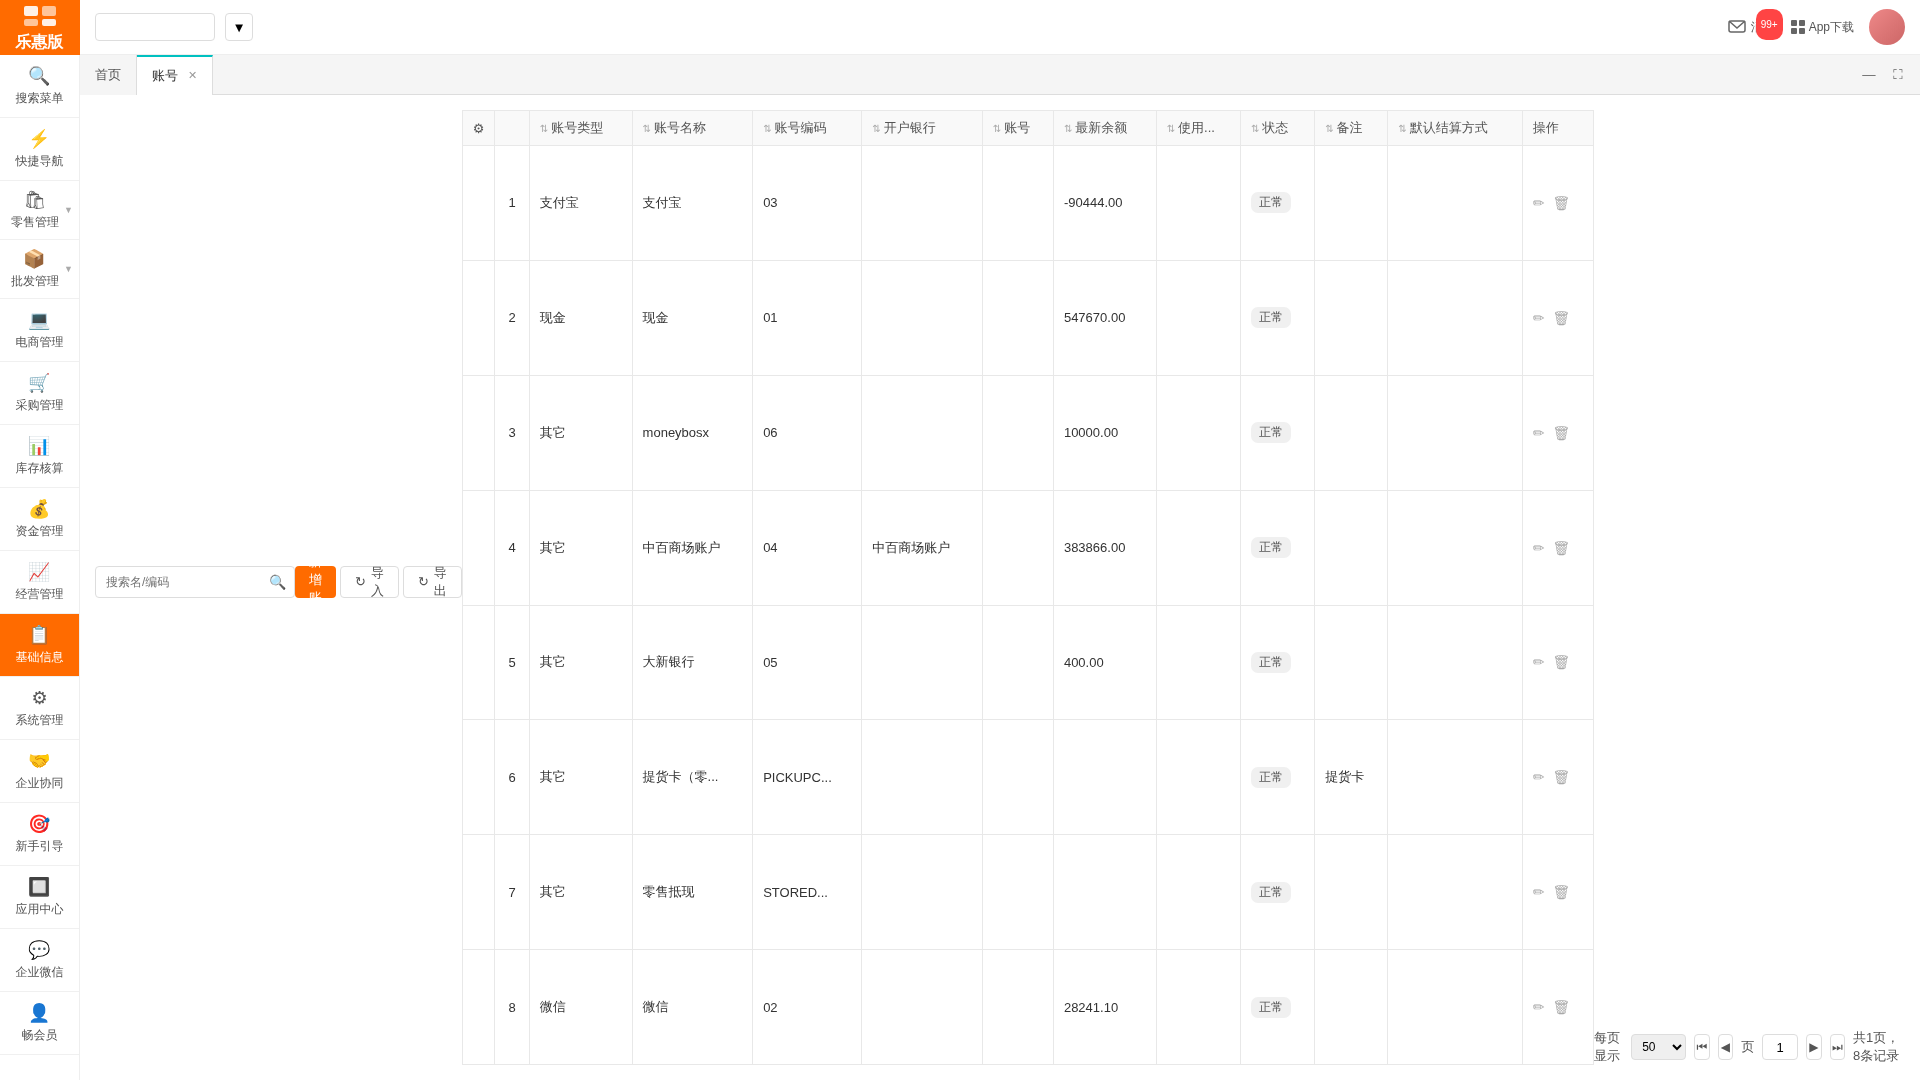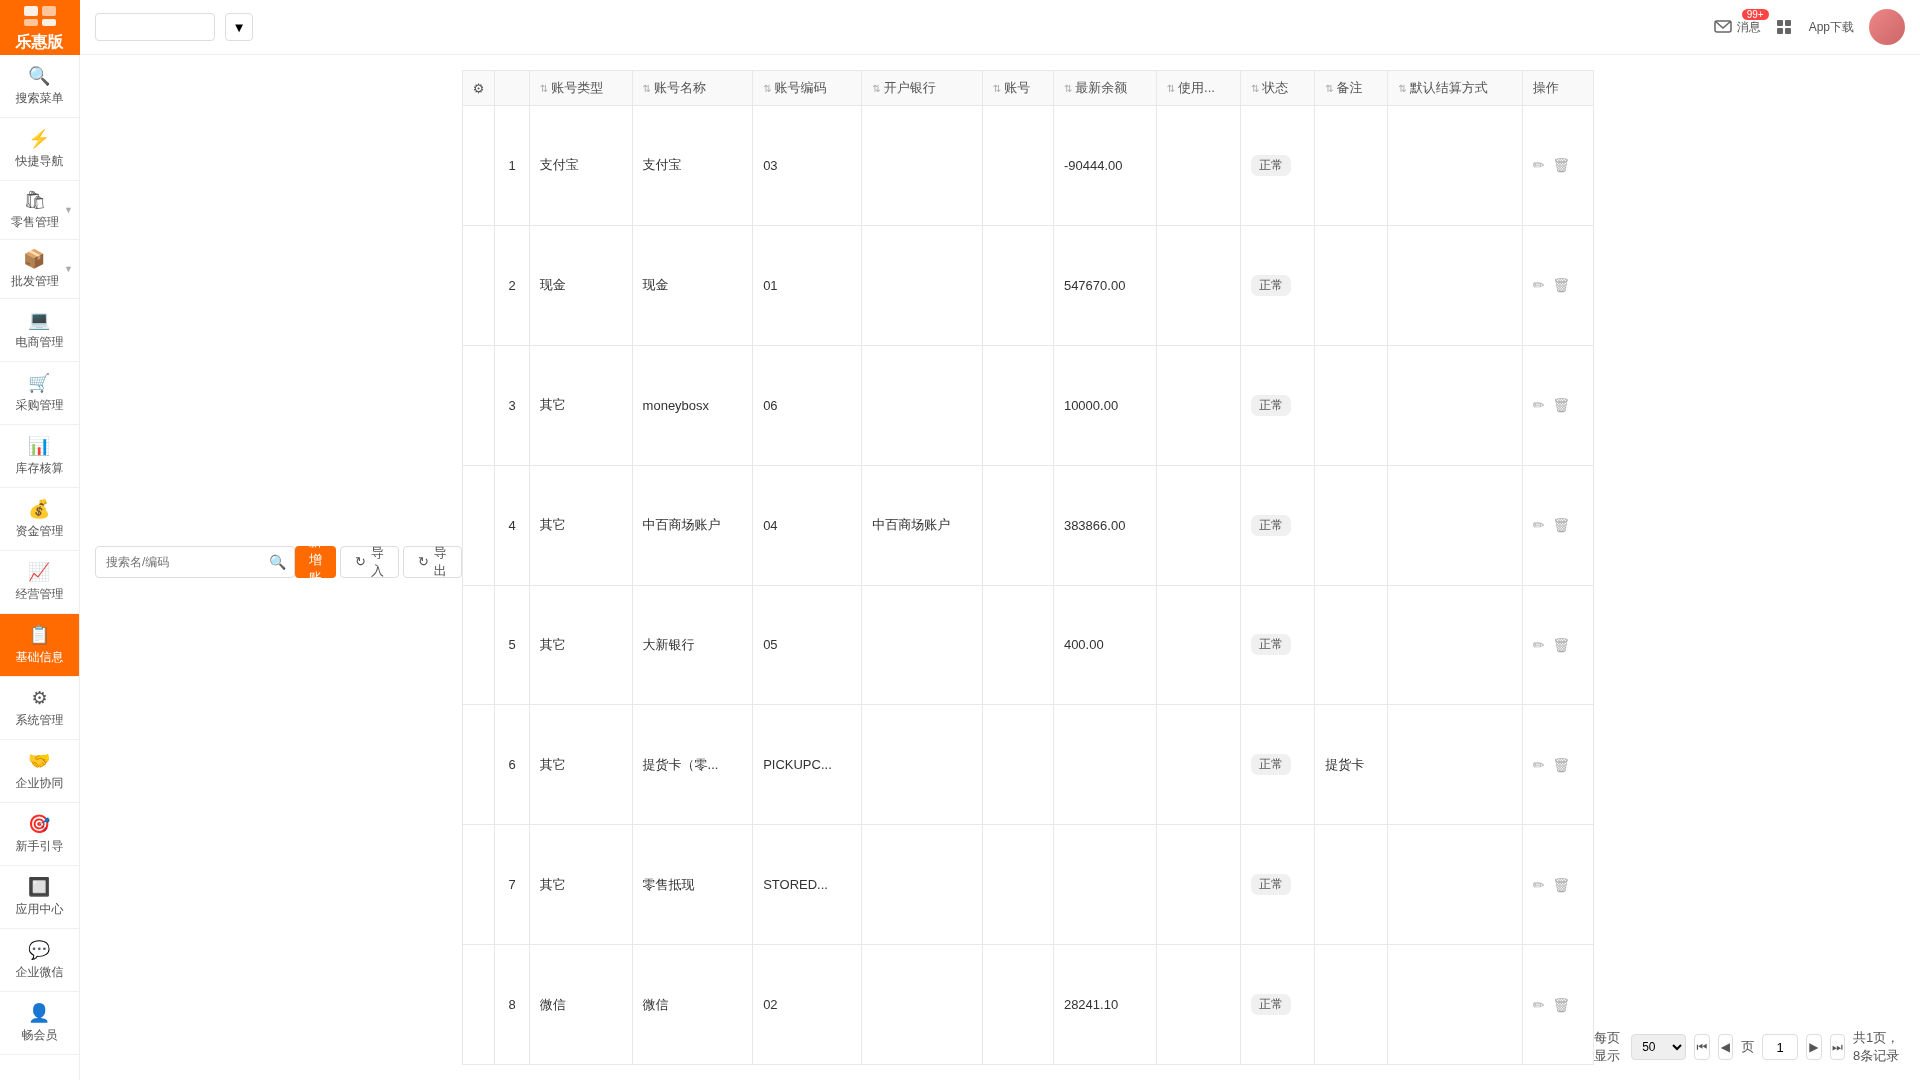--- a/index.html
+++ b/index.html
@@ -91,27 +91,27 @@
       color: #555;
       position: relative;
     }
     .badge {
       position: absolute;
       top: -8px;
       right: -8px;
       background: #ff4444;
       color: white;
       border-radius: 10px;
-      padding: 0 5px;
+      padding: 10px 5px;
       font-size: 10px;
     }
     .app-btn {
       display: flex;
       align-items: center;
-      gap: 17px;
+      gap: 3px;
       cursor: pointer;
       font-size: 12px;
       color: #555;
     }
     .avatar {
       width: 32px;
       height: 32px;
       border-radius: 50%;
       background: #ddd;
     }
@@ -426,20 +426,33 @@
           <rect x="9" y="1" width="6" height="6" rx="1" fill="#666"></rect>
           <rect x="1" y="9" width="6" height="6" rx="1" fill="#666"></rect>
           <rect x="9" y="9" width="6" height="6" rx="1" fill="#666"></rect>
         </svg>
         <span>App下载</span>
       </div>
       <div class="avatar" style="background: linear-gradient(135deg, #e88, #c66); width:36px; height:36px; border-radius:50%;"></div>
     </div>
   </div>
 
+  <div class="tab-bar">
+    <div class="tab">
+      <span>首页</span>
+    </div>
+    <div class="tab active">
+      <span>账号</span>
+      <span class="tab-close">✕</span>
+    </div>
+    <div class="tab-actions">
+      <button class="tab-action-btn">—</button>
+      <button class="tab-action-btn">⛶</button>
+    </div>
+  </div>
 
   <div class="content">
 
     <div class="toolbar">
       <div class="toolbar-left">
         <div class="search-input-wrap">
           <input class="search-input" type="text" placeholder="搜索名/编码" style="">
           <span class="search-icon-btn">🔍</span>
         </div>
       </div>

